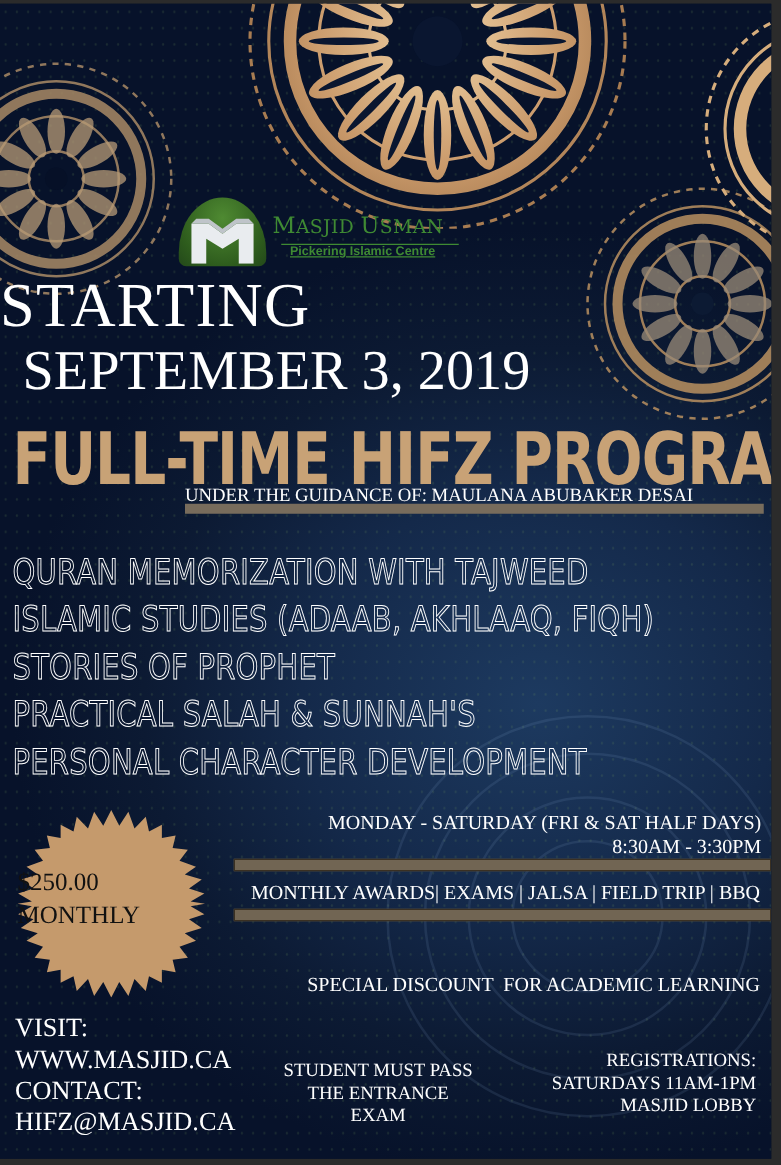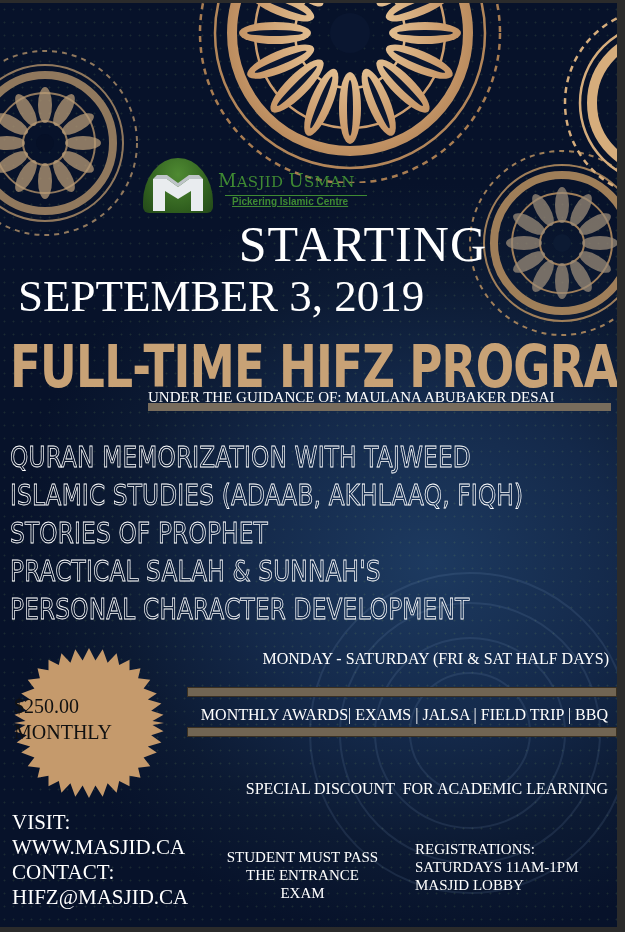--- a/index.html
+++ b/index.html
@@ -13,36 +13,36 @@
   .mandala { position:absolute; }
   .serif { font-family:"Liberation Serif", "DejaVu Serif", serif; }
   .abs { position:absolute; }
   .logo { position:absolute; left:140px; top:150px; width:240px; height:60px; }
   .logo-dome { position:absolute; left:3px; top:5px; width:70px; height:55px; border-radius:50% 50% 6px 6px / 80% 80% 6px 6px; background:radial-gradient(ellipse at 50% 30%, #4f8a32, #2e5c1d 70%, #23481a); }
   .logo-m { position:absolute; left:13px; top:20px; width:50px; height:38px; }
   .logo-name { position:absolute; left:78px; top:17px; font-family:"DejaVu Serif", serif; font-weight:normal; color:#3f8a33; font-size:15px; letter-spacing:0.3px; }
   .logo-name .big { font-size:18px; }
   .logo-line { position:absolute; left:85px; top:42px; width:142px; height:1px; background:#3f8a33; }
   .logo-sub { position:absolute; left:92px; top:43px; font-family:"Liberation Sans", sans-serif; font-weight:bold; font-size:10px; color:#3f8a33;text-decoration:underline; }
-  .starting { left:0; width:487px; top:212px; text-align:right; color:#fff; font-size:50px; letter-spacing:1px; }
+  .starting { left:0; width:487px; top:212px; text-align:left; color:#fff; font-size:50px; letter-spacing:1px; }
   .date { left:18px; top:267px; color:#fff; font-size:45px; white-space:nowrap; }
   .headline { left:10px; top:330px; color:#c8a276; font-family:"DejaVu Sans", sans-serif; font-weight:bold; font-size:58px; letter-spacing:-1px; transform:scaleX(0.78); transform-origin:left top; white-space:nowrap; }
   .guidance-bar { left:148px; top:400px; width:463px; height:8px; background:#786c5c; }
   .guidance { left:148px; top:386px; color:#fff; font-size:15px; white-space:nowrap; }
   .features { left:10px; top:436px; }
   .feature { color:#fff; font-family:"DejaVu Sans", sans-serif; font-size:28px; height:38px; line-height:38px; white-space:nowrap; -webkit-text-stroke:0.8px #fff; color:transparent; letter-spacing:0.2px; transform:scaleX(0.83); transform-origin:left center; }
   .sched { right:8px; top:646px; text-align:right; color:#fff; font-size:16px; line-height:19px; }
   .bar { position:absolute; left:187px; width:430px; height:10px; background:#716553; border:1px solid #3a3022; }
   .extras { left:180px; width:428px; top:703px; text-align:right; color:#fff; font-size:16px; white-space:nowrap; }
   .discount { right:9px; top:736px; text-align:left; color:#fff; font-size:16px; line-height:20px; white-space:pre; }
   .badge { position:absolute; left:14px; top:645px; width:150px; height:150px; }
   .badge-text { position:absolute; left:14px; top:690px; width:150px; text-align:left; color:#111; font-size:20px; line-height:26px; }
   .contact { left:12px; top:807px; color:#fff; font-size:21px; line-height:25px; }
   .entrance { left:210px; width:185px; top:845px; text-align:center; color:#fff; font-size:15px; line-height:18px; }
-  .reg { left:415px; width:190px; top:837px; text-align:left; color:#fff; font-size:15px; line-height:18px; }
+  .reg { left:415px; width:190px; top:837px; text-align:right; color:#fff; font-size:15px; line-height:18px; }
   .dots { position:absolute; inset:0; background-image:radial-gradient(circle, rgba(120,160,90,0.35) 0.7px, transparent 1.2px); background-size:9px 13px; opacity:0.5; }
 </style>
 </head>
 <body>
 
 <div class="poster">
   <div class="dots"></div>
 
   <svg class="mandala" style="left:180px;top:-120px" width="340" height="300" viewBox="-170 -150 340 300">
     <defs>
@@ -188,20 +188,21 @@
   <div class="abs features">
     <div class="feature">QURAN MEMORIZATION WITH TAJWEED</div>
     <div class="feature">ISLAMIC STUDIES (ADAAB, AKHLAAQ, FIQH)</div>
     <div class="feature">STORIES OF PROPHET</div>
     <div class="feature">PRACTICAL SALAH &amp; SUNNAH'S</div>
     <div class="feature">PERSONAL CHARACTER DEVELOPMENT</div>
   </div>
 
   <div class="abs serif sched">
     <div>MONDAY - SATURDAY (FRI &amp; SAT HALF DAYS)</div>
+    <div>8:30AM - 3:30PM</div>
   </div>
   <div class="bar" style="top:684px"></div>
   <div class="abs serif extras">MONTHLY AWARDS| EXAMS | JALSA | FIELD TRIP | BBQ</div>
   <div class="bar" style="top:724px"></div>
   <div class="abs serif discount">
     <div>SPECIAL DISCOUNT  FOR ACADEMIC LEARNING</div>
   </div>
 
   <svg class="badge" viewBox="-75 -75 150 150">
     <polygon fill="#c59a6c" points="0,-75 6.4,-62.5 13.7,-73.7 18.6,-60.2 27.6,-69.7 30.2,-57.9 40.5,-63.2 40.5,-52.7 51.5,-54.7 49.1,-44.7 61.3,-43.2 54.6,-34.4 67.8,-29.6 58.8,-23.5 72.4,-19.4 62.2,-12.3 74.5,-8.3 63.5,-1.9 75,0 63.5,1.9 74.5,8.3 62.2,12.3 72.4,19.4 58.8,23.5 67.8,29.6 54.6,34.4 61.3,43.2 49.1,44.7 51.5,54.7 40.5,52.7 40.5,63.2 30.2,57.9 27.6,69.7 18.6,60.2 13.7,73.7 6.4,62.5 0,75 -6.4,62.5 -13.7,73.7 -18.6,60.2 -27.6,69.7 -30.2,57.9 -40.5,63.2 -40.5,52.7 -51.5,54.7 -49.1,44.7 -61.3,43.2 -54.6,34.4 -67.8,29.6 -58.8,23.5 -72.4,19.4 -62.2,12.3 -74.5,8.3 -63.5,1.9 -75,0 -63.5,-1.9 -74.5,-8.3 -62.2,-12.3 -72.4,-19.4 -58.8,-23.5 -67.8,-29.6 -54.6,-34.4 -61.3,-43.2 -49.1,-44.7 -51.5,-54.7 -40.5,-52.7 -40.5,-63.2 -30.2,-57.9 -27.6,-69.7 -18.6,-60.2 -13.7,-73.7 -6.4,-62.5"></polygon>

